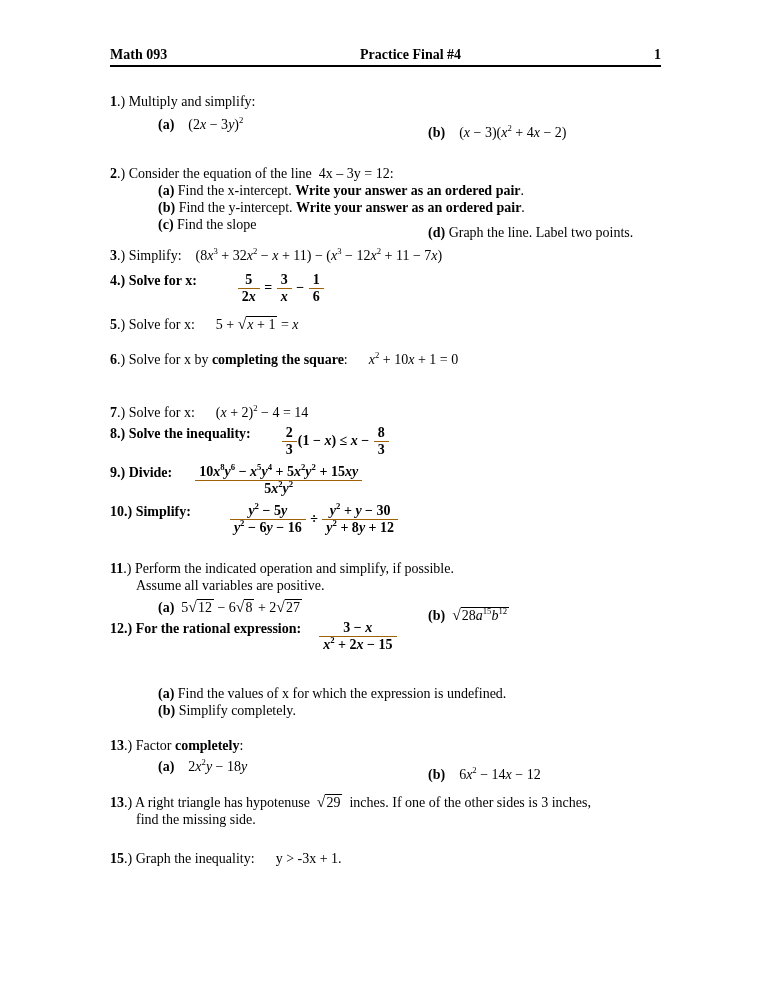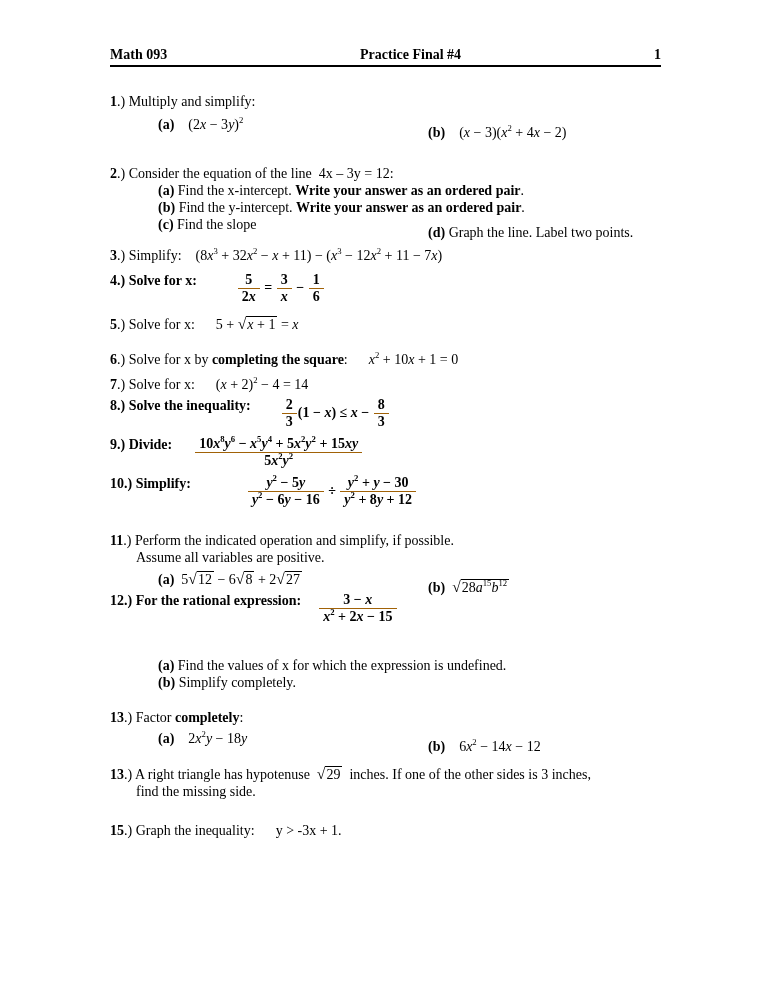--- a/index.html
+++ b/index.html
@@ -27,23 +27,23 @@
   .frac .den { border-top:1px solid #a16207; }
   
   .sqrt { white-space:nowrap;font-family:Liberation Serif, serif; }
   .sqrt .rad { font-size:1.12em; }
   .sqrt .vinc { border-top:1.4px solid #000; padding:0 2px 0 1px; }
   sup { font-size:0.62em; line-height:0; vertical-align:super; letter-spacing:0; }
   i { font-style:italic; }
   
   .mt2{margin-top:6px}.mt4{margin-top:4px}.mt6{margin-top:6px}.mt8{margin-top:8px}
   .mt10{margin-top:10px}.mt14{margin-top:14px}.mt16{margin-top:32px}.mt18{margin-top:18px}
-  .mt20{margin-top:8px}.mt22{margin-top:22px}.mt24{margin-top:24px}.mt26{margin-top:26px}
+  .mt20{margin-top:36px}.mt22{margin-top:22px}.mt24{margin-top:24px}.mt26{margin-top:26px}
   .ml17{margin-left:17px}.ml22{margin-left:22px}.ml26{margin-left:26px}.ml30{margin-left:30px}
-  .ml38{margin-left:56px}.ml40{margin-left:40px}
+  .ml38{margin-left:38px}.ml40{margin-left:40px}
 </style>
 </head>
 <body>
 
 <div class="page">
   <div class="content">
 
     <div class="header">
       <span>Math 093</span>
       <span>Practice Final #4</span>

